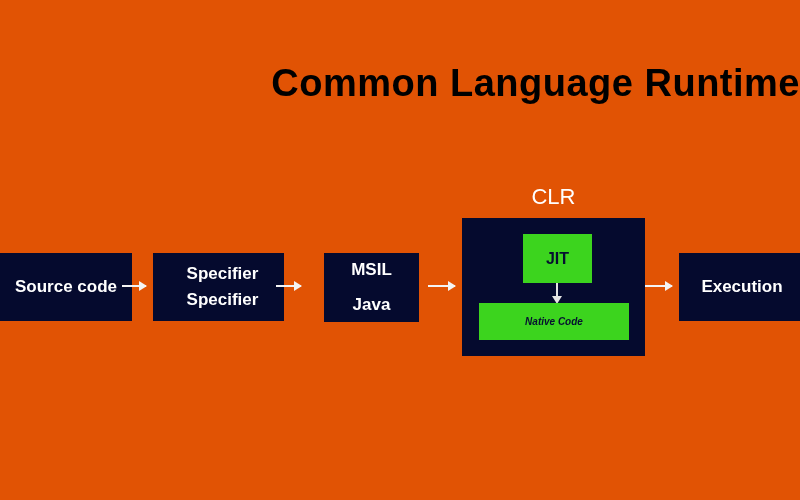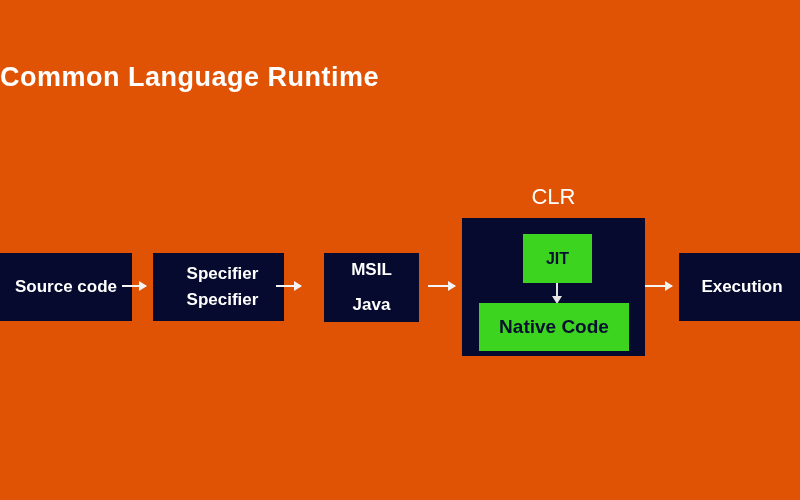--- a/index.html
+++ b/index.html
@@ -14,23 +14,23 @@
     position: relative;
     width: 800px;
     height: 500px;
     background: #e15304;
   }
   .title {
     position: absolute;
     left: 0;
     top: 62px;
     width: 800px;
-    text-align: left;
-    color: #ffffff;
-    font-size: 27px;
+    text-align: right;
+    color: #000000;
+    font-size: 38px;
     font-weight: bold;
     letter-spacing: 0.5px;
   }
   .node {
     position: absolute;
     background: #050a2e;
     color: #ffffff;
     font-weight: bold;
     font-size: 17px;
     line-height: 1.55;
@@ -62,21 +62,21 @@
     position: absolute;
     background: #3cd41e;
     color: #061030;
     font-weight: bold;
     display: flex;
     align-items: center;
     justify-content: center;
     text-align: center;
   }
   .node-jit    { left: 61px; top: 16px; width: 69px;  height: 49px; font-size: 16px; }
-  .node-native { left: 17px; top: 85px; width: 150px; height: 48px; font-size: 19px; }
+  .node-native { left: 17px; top: 85px; width: 150px; height: 37px; font-size: 10px; font-style: italic; }
 
   .arrow-right {
     position: absolute;
     height: 2px;
     background: #f4f4f4;
     top: 285px;
   }
   .arrow-right::after {
     content: "";
     position: absolute;

